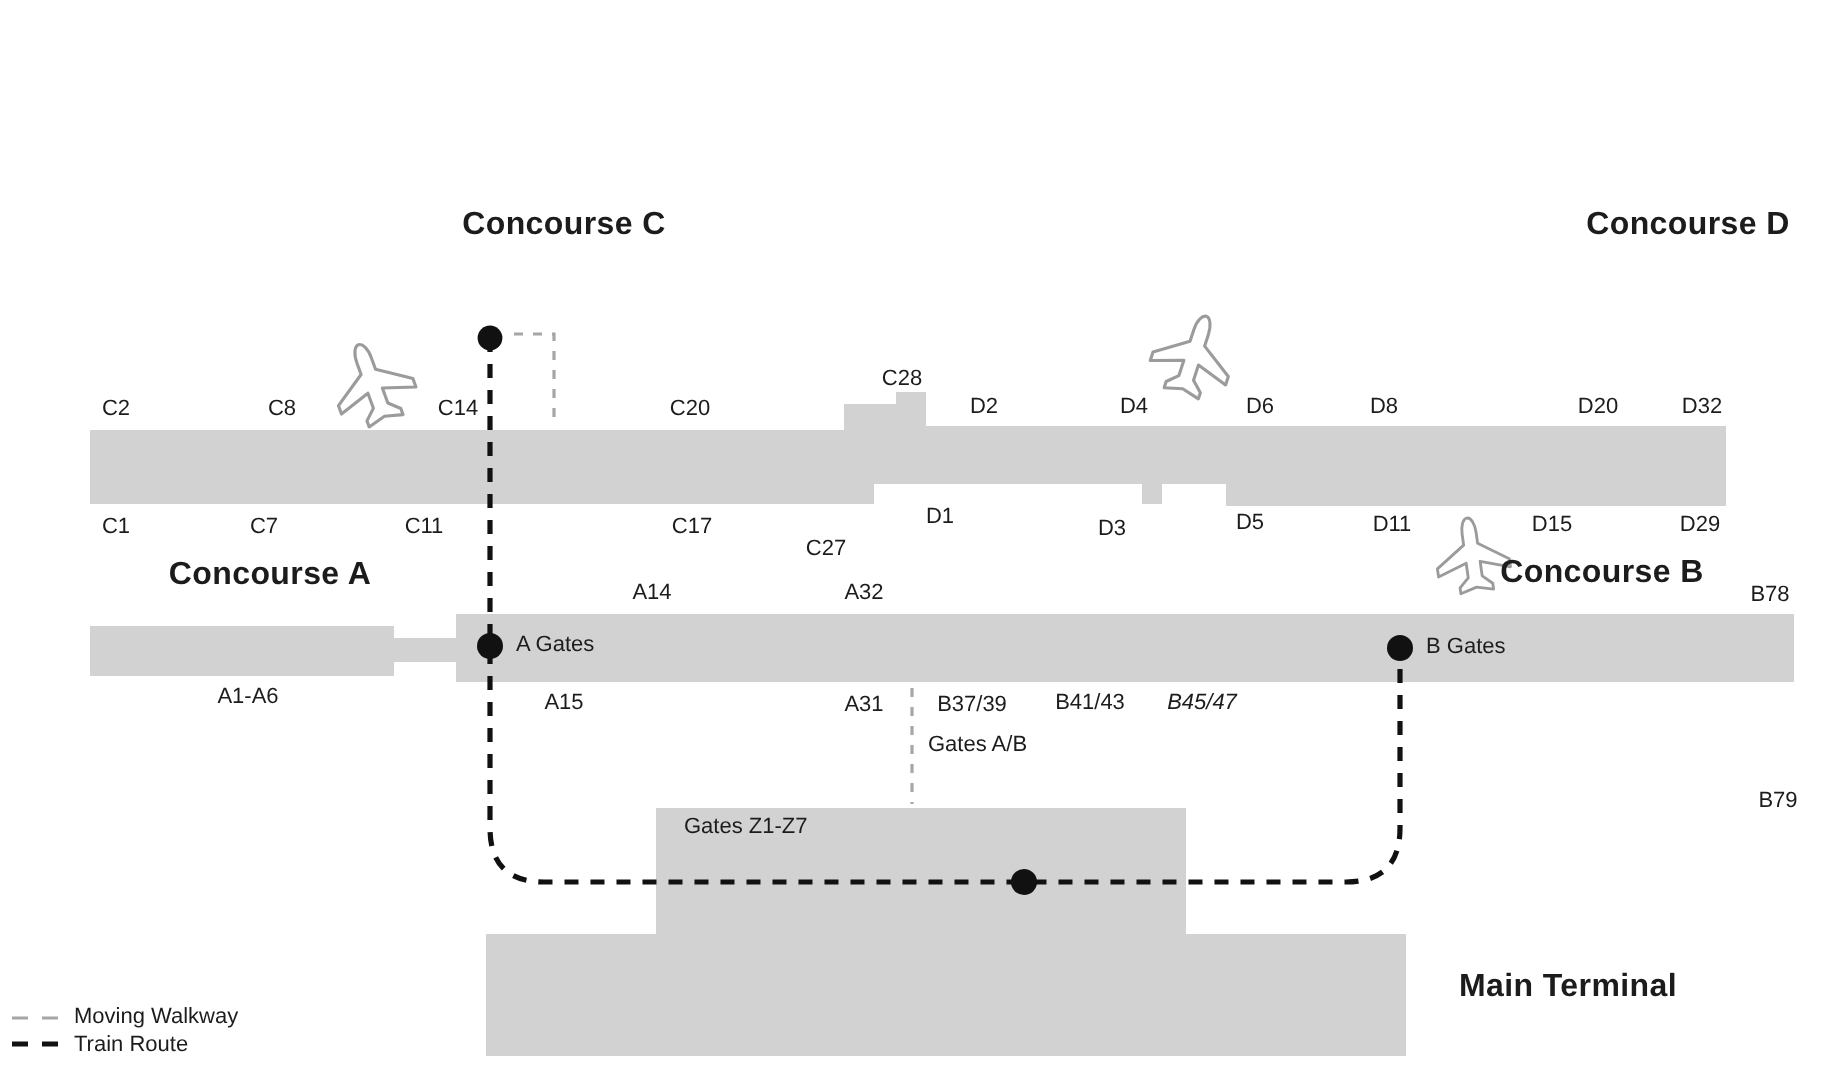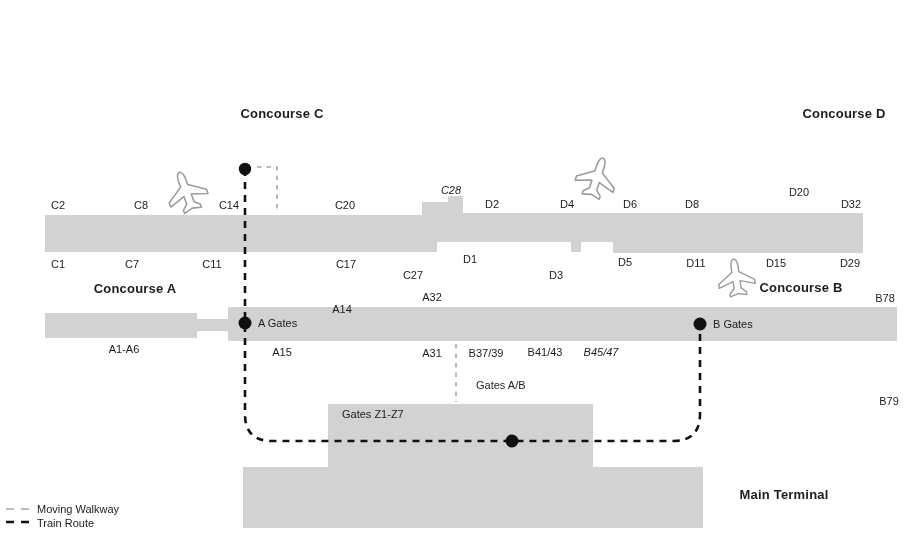--- a/index.html
+++ b/index.html
@@ -9,21 +9,21 @@
   }
   .shape{position:absolute;background:var(--concourse-fill,#d2d2d2);}
   .lbl{
     position:absolute;font-size:11px;line-height:1;white-space:nowrap;
     transform:translate(-50%,-50%);color:var(--text,#1c1c1c);
   }
   .lbl-left{
     position:absolute;font-size:11px;line-height:1;white-space:nowrap;
     transform:translate(0,-50%);color:var(--text,#1c1c1c);
   }
-  .title{font-size:13px;font-weight:bold;letter-spacing:.2px;}
+  .title{font-size:16px;font-weight:bold;letter-spacing:.2px;}
   svg.overlay{position:absolute;left:0;top:0;}
   .train-line{stroke:var(--train-route,#111);stroke-width:2.6;fill:none;stroke-dasharray:7 6;}
   .walk-line{stroke:var(--moving-walkway,#a6a6a6);stroke-width:1.6;fill:none;stroke-dasharray:4.5 5;}
   .legend-train{stroke:var(--train-route,#111);stroke-width:2.6;stroke-dasharray:8 7;}
   .legend-walk{stroke:var(--moving-walkway,#a6a6a6);stroke-width:1.6;stroke-dasharray:8 7;}
   .station{fill:var(--train-route,#111);}
   .plane{fill:#ffffff;stroke:#9b9b9b;stroke-width:1.3;stroke-linejoin:round;}
 </style>
 </head>
 <body>
@@ -72,55 +72,55 @@
 
   <div class="lbl title" style="left:282px;top:113px;">Concourse C</div>
   <div class="lbl title" style="left:844px;top:113px;">Concourse D</div>
   <div class="lbl title" style="left:135px;top:288px;">Concourse A</div>
   <div class="lbl title" style="left:801px;top:287px;">Concourse B</div>
 
   <div class="lbl" style="left:58px;top:205px;">C2</div>
   <div class="lbl" style="left:141px;top:205px;">C8</div>
   <div class="lbl" style="left:229px;top:205px;">C14</div>
   <div class="lbl" style="left:345px;top:205px;">C20</div>
-  <div class="lbl" style="left:451px;top:190px;font-style:italic;">C28</div>
+  <div class="lbl" style="left:451px;top:190px;">C28</div>
   <div class="lbl" style="left:492px;top:204px;">D2</div>
   <div class="lbl" style="left:567px;top:204px;">D4</div>
   <div class="lbl" style="left:630px;top:204px;">D6</div>
   <div class="lbl" style="left:692px;top:204px;">D8</div>
-  <div class="lbl" style="left:799px;top:192px;">D20</div>
+  <div class="lbl" style="left:799px;top:204px;">D20</div>
   <div class="lbl" style="left:851px;top:204px;">D32</div>
 
   <div class="lbl" style="left:58px;top:264px;">C1</div>
   <div class="lbl" style="left:132px;top:264px;">C7</div>
   <div class="lbl" style="left:212px;top:264px;">C11</div>
   <div class="lbl" style="left:346px;top:264px;">C17</div>
   <div class="lbl" style="left:413px;top:263px;margin-top:12px;">C27</div>
   <div class="lbl" style="left:470px;top:259px;">D1</div>
-  <div class="lbl" style="left:556px;top:275px;">D3</div>
+  <div class="lbl" style="left:556px;top:265px;">D3</div>
   <div class="lbl" style="left:625px;top:262px;">D5</div>
   <div class="lbl" style="left:696px;top:263px;">D11</div>
   <div class="lbl" style="left:776px;top:263px;">D15</div>
   <div class="lbl" style="left:850px;top:263px;">D29</div>
 
-  <div class="lbl" style="left:342px;top:297px;margin-top:12px;">A14</div>
+  <div class="lbl" style="left:326px;top:297px;">A14</div>
   <div class="lbl" style="left:432px;top:297px;">A32</div>
   <div class="lbl" style="left:885px;top:298px;">B78</div>
 
   <div class="lbl" style="left:124px;top:349px;">A1-A6</div>
   <div class="lbl" style="left:282px;top:352px;">A15</div>
   <div class="lbl" style="left:432px;top:353px;">A31</div>
   <div class="lbl" style="left:486px;top:353px;">B37/39</div>
   <div class="lbl" style="left:545px;top:352px;">B41/43</div>
   <div class="lbl" style="left:601px;top:352px;font-style:italic;">B45/47</div>
   <div class="lbl" style="left:889px;top:353px;margin-top:48px;">B79</div>
 
   <div class="lbl-left" style="left:258px;top:323px;">A Gates</div>
   <div class="lbl-left" style="left:713px;top:324px;">B Gates</div>
 
-  <div class="lbl-left" style="left:476px;top:373px;margin-top:12px;">Gates A/B</div>
+  <div class="lbl-left" style="left:464px;top:373px;">Gates A/B</div>
   <div class="lbl-left" style="left:342px;top:414px;">Gates Z1-Z7</div>
   <div class="lbl title" style="left:784px;top:494px;">Main Terminal</div>
 
   <div class="lbl-left" style="left:37px;top:509px;">Moving Walkway</div>
   <div class="lbl-left" style="left:37px;top:523px;">Train Route</div>
 
 </div>
 
 </body></html>

